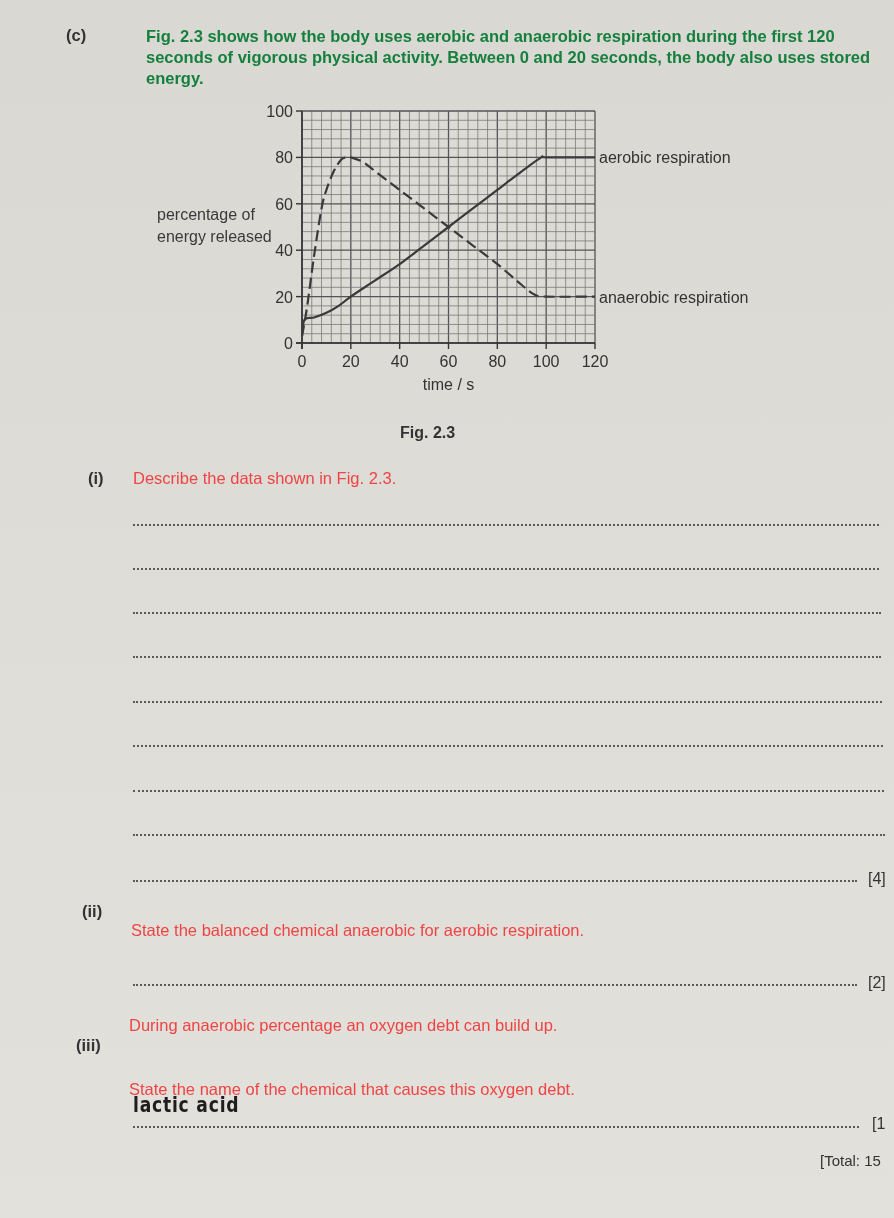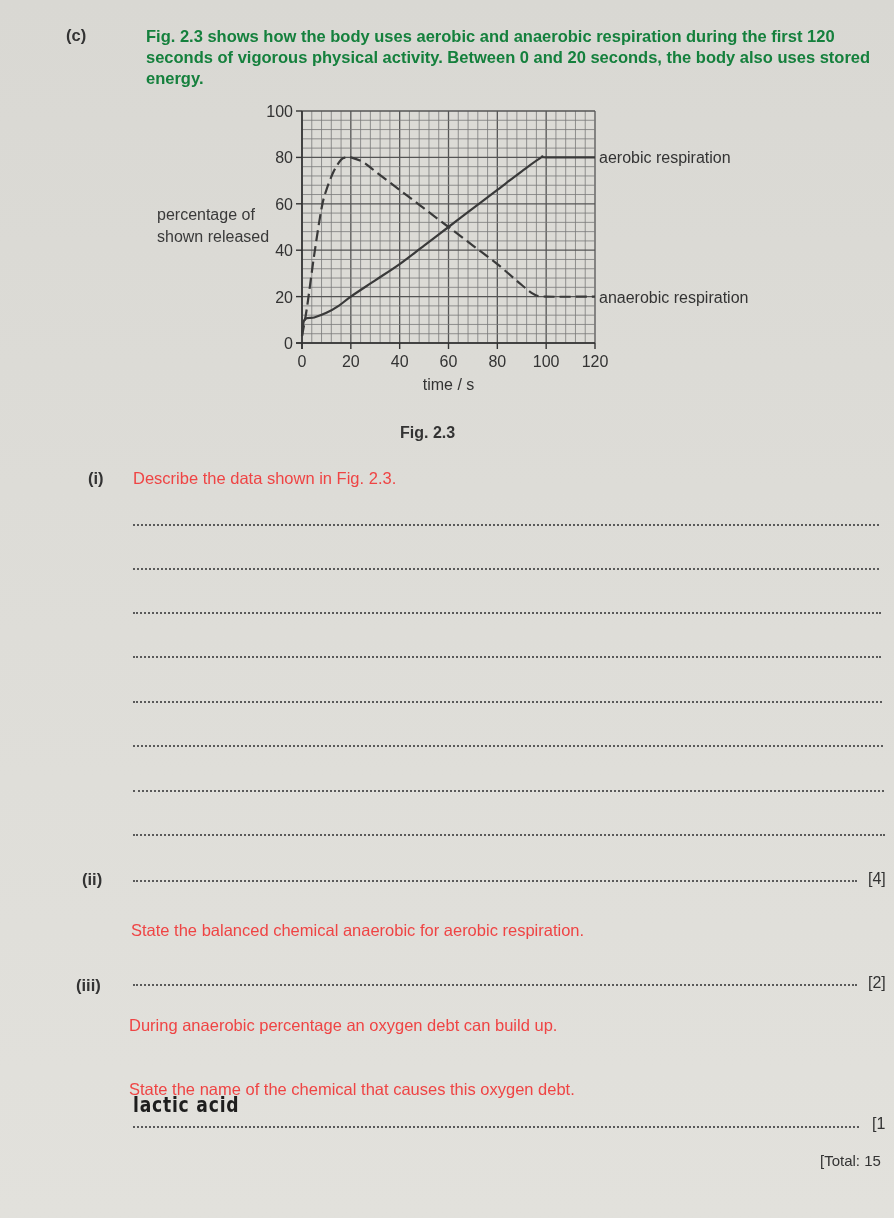--- a/index.html
+++ b/index.html
@@ -26,21 +26,21 @@
   svg text { font-family: "Liberation Sans", sans-serif; }
 </style>
 </head>
 <body>
 
 <div class="abs part-label">(c)</div>
 <div class="abs intro">Fig. 2.3 shows how the body uses aerobic and anaerobic respiration during the first 120 seconds of vigorous physical activity. Between 0 and 20 seconds, the body also uses stored energy.</div>
 
 <div class="abs ylabel">
   <div>percentage of</div>
-  <div>shown released</div>
+  <div>energy released</div>
 </div>
 
 <svg class="abs" style="left:0;top:0" width="894" height="420" viewBox="0 0 894 420">
   <g id="grid">
       <rect x="302" y="111" width="293" height="232" fill="#dcdbd6"></rect>
       <line x1="302" x2="302" y1="111" y2="343" stroke="#555" stroke-width="1.3"></line>
       <line x1="311.76666666666665" x2="311.76666666666665" y1="111" y2="343" stroke="#7a7a7a" stroke-width="0.8"></line>
       <line x1="321.5333333333333" x2="321.5333333333333" y1="111" y2="343" stroke="#7a7a7a" stroke-width="0.8"></line>
       <line x1="331.3" x2="331.3" y1="111" y2="343" stroke="#7a7a7a" stroke-width="0.8"></line>
       <line x1="341.06666666666666" x2="341.06666666666666" y1="111" y2="343" stroke="#7a7a7a" stroke-width="0.8"></line>
@@ -146,25 +146,25 @@
 <div class="dots" style="top:568px;width:746px"></div>
 <div class="dots" style="top:612px;width:748px"></div>
 <div class="dots" style="top:656px;width:748px"></div>
 <div class="dots" style="top:701px;width:749px"></div>
 <div class="dots" style="top:745px;width:750px"></div>
 <div class="dots" style="top:790px;width:751px"></div>
 <div class="dots" style="top:834px;width:752px"></div>
 <div class="dots" style="top:880px;width:724px"></div>
 <div class="abs mark" style="left:868px;top:870px">[4]</div>
 
-<div class="abs q-num" style="left:82px;top:870px">(ii)</div>
+<div class="abs q-num" style="left:82px;top:902px">(ii)</div>
 <div class="abs q-text" style="left:131px;top:921px">State the balanced chemical anaerobic for aerobic respiration.</div>
 <div class="dots" style="top:984px;width:724px"></div>
 <div class="abs mark" style="left:868px;top:974px">[2]</div>
 
-<div class="abs q-num" style="left:76px;top:976px">(iii)</div>
+<div class="abs q-num" style="left:76px;top:1036px">(iii)</div>
 <div class="abs q-text" style="left:129px;top:1016px">During anaerobic percentage an oxygen debt can build up.</div>
 <div class="abs q-text" style="left:129px;top:1080px">State the name of the chemical that causes this oxygen debt.</div>
 <div class="abs handwriting" style="left:133px;top:1092px">lactic acid</div>
 <div class="dots" style="top:1126px;width:726px"></div>
 <div class="abs mark" style="left:872px;top:1115px">[1</div>
 
 <div class="abs mark" style="left:820px;top:1152px;font-size:15px">[Total: 15</div>
 
 </body></html>

